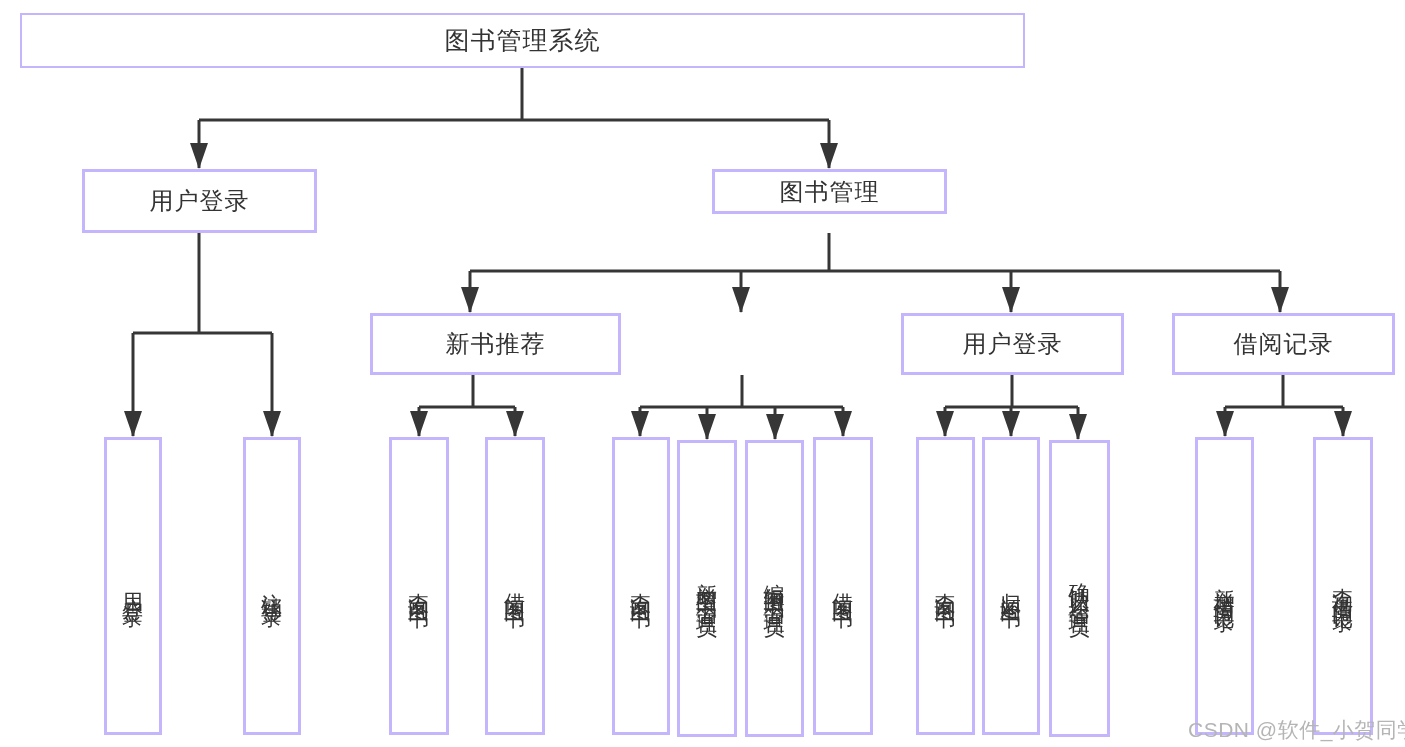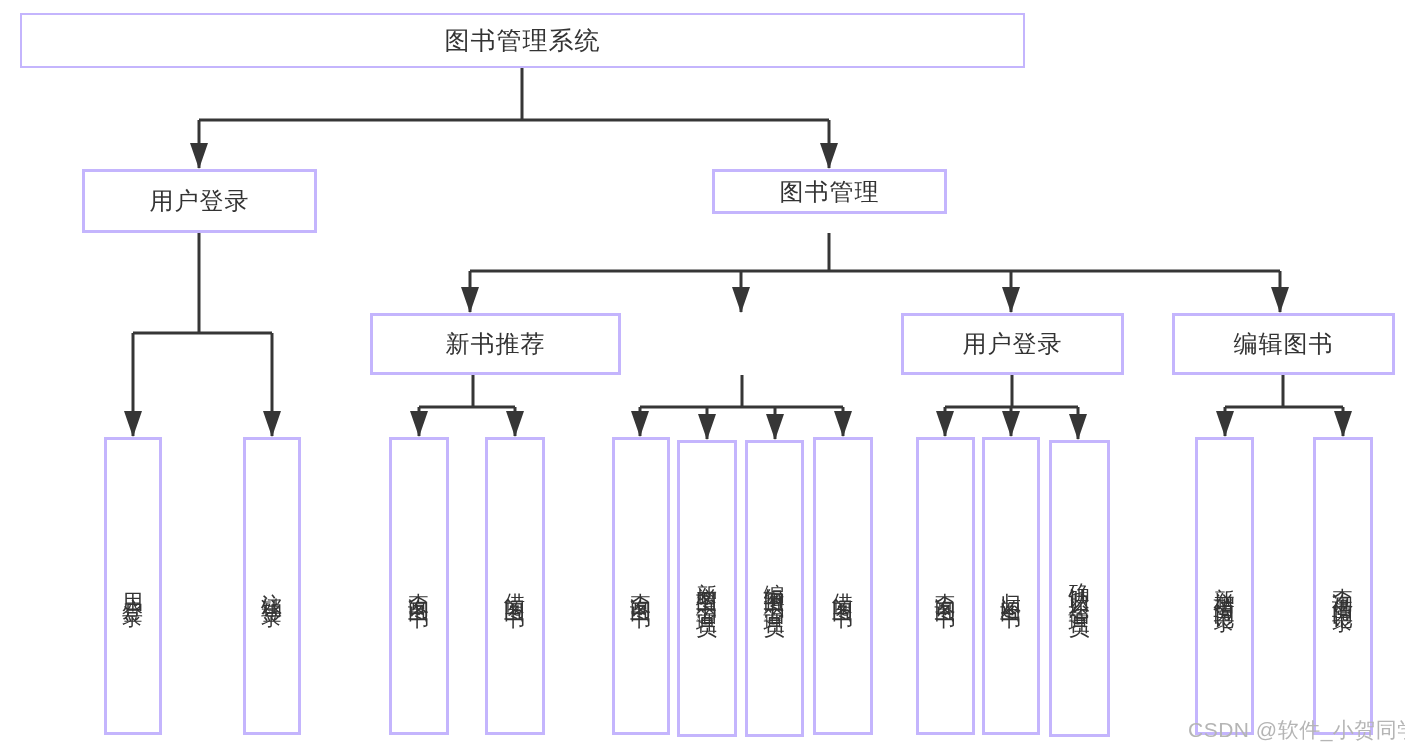--- a/index.html
+++ b/index.html
@@ -102,21 +102,21 @@
     <span>图书管理</span>
   </div>
 
   <div class="box lvl" style="left:362px;top:313px;width:251px;height:62px;margin-left:8px;">
     <span>新书推荐</span>
   </div>
   <div class="box lvl" style="left:901px;top:313px;width:223px;height:62px;">
     <span>用户登录</span>
   </div>
   <div class="box lvl" style="left:1172px;top:313px;width:223px;height:62px;">
-    <span>编辑图书</span>
+    <span>借阅记录</span>
   </div>
 
   <div class="box leaf" style="left:104px;top:437px;width:58px;height:298px;">
     <span class="vtext">用户登录</span>
   </div>
   <div class="box leaf" style="left:243px;top:437px;width:58px;height:298px;">
     <span class="vtext">注销登录</span>
   </div>
 
   <div class="box leaf" style="left:389px;top:437px;width:60px;height:298px;">

